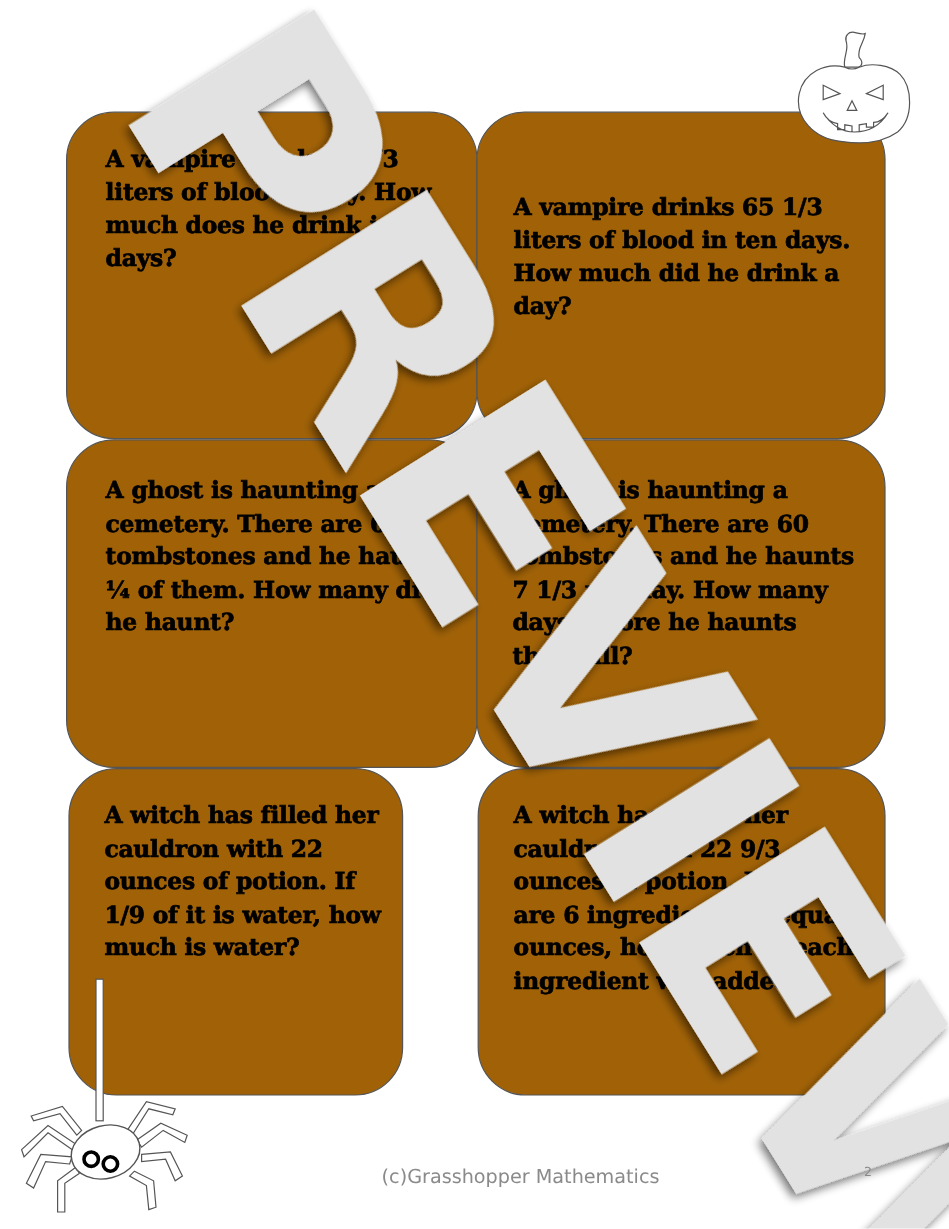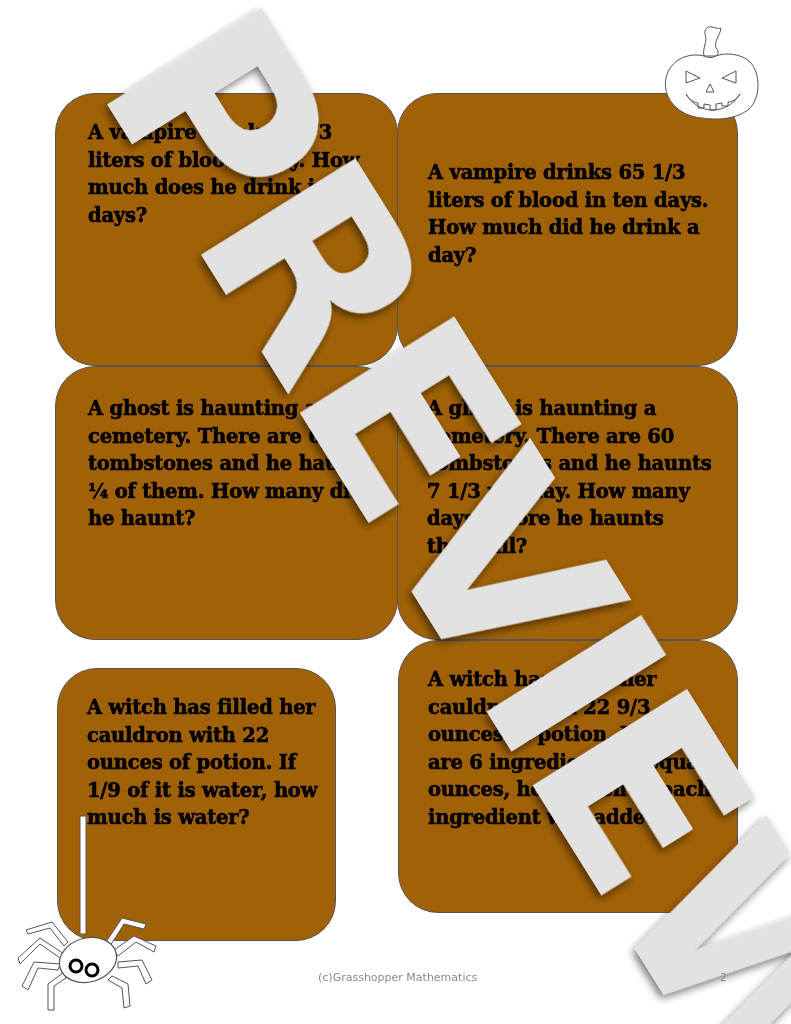--- a/index.html
+++ b/index.html
@@ -23,36 +23,36 @@
       font-size: 19.5px;
       line-height: 27.6px;
       color: #000;
       letter-spacing: -0.2px;
       -webkit-text-stroke: 0.6px #000;
     }
     #c0 { left: 55px;  top: 93px;  width: 343px; height: 273px; }
     #c1 { left: 397px; top: 93px;  width: 341px; height: 273px; }
     #c2 { left: 55px;  top: 366px; width: 343px; height: 274px; }
     #c3 { left: 397px; top: 366px; width: 341px; height: 274px; }
-    #c4 { left: 57px;  top: 668px; width: 279px; height: 273px; }
+    #c4 { left: 57px;  top: 640px; width: 279px; height: 273px; }
     #c5 { left: 398px; top: 640px; width: 340px; height: 273px; }
     #c0 .card-text { top: 25px; }
     #c1 .card-text { top: 25px; left: 30px; margin-top: 40px; }
     #c2 .card-text { top: 28px; left: 32px; }
     #c3 .card-text { top: 28px; left: 29px; }
     #c4 .card-text { top: 25px; left: 29px; }
     #c5 .card-text { top: 25px; left: 29px; }
 
     .pumpkin { position: absolute; left: 658px; top: 18px; width: 104px; height: 104px; }
     .spider { position: absolute; left: 14px; top: 800px; width: 160px; height: 212px; }
 
     .footer-text {
       position: absolute; top: 971px; left: 318px;
       font-family: "DejaVu Sans", "Liberation Sans", sans-serif;
-      font-size: 11px; color: #8a8a8a;
+      font-size: 16px; color: #8a8a8a;
     }
     .page-number {
       position: absolute; top: 971px; left: 720px;
       font-family: "DejaVu Sans", "Liberation Sans", sans-serif;
       font-size: 10.5px; color: #8a8a8a;
     }
 
     .watermark {
       position: absolute;
       left: 0; top: 0; width: 791px; height: 1024px;

